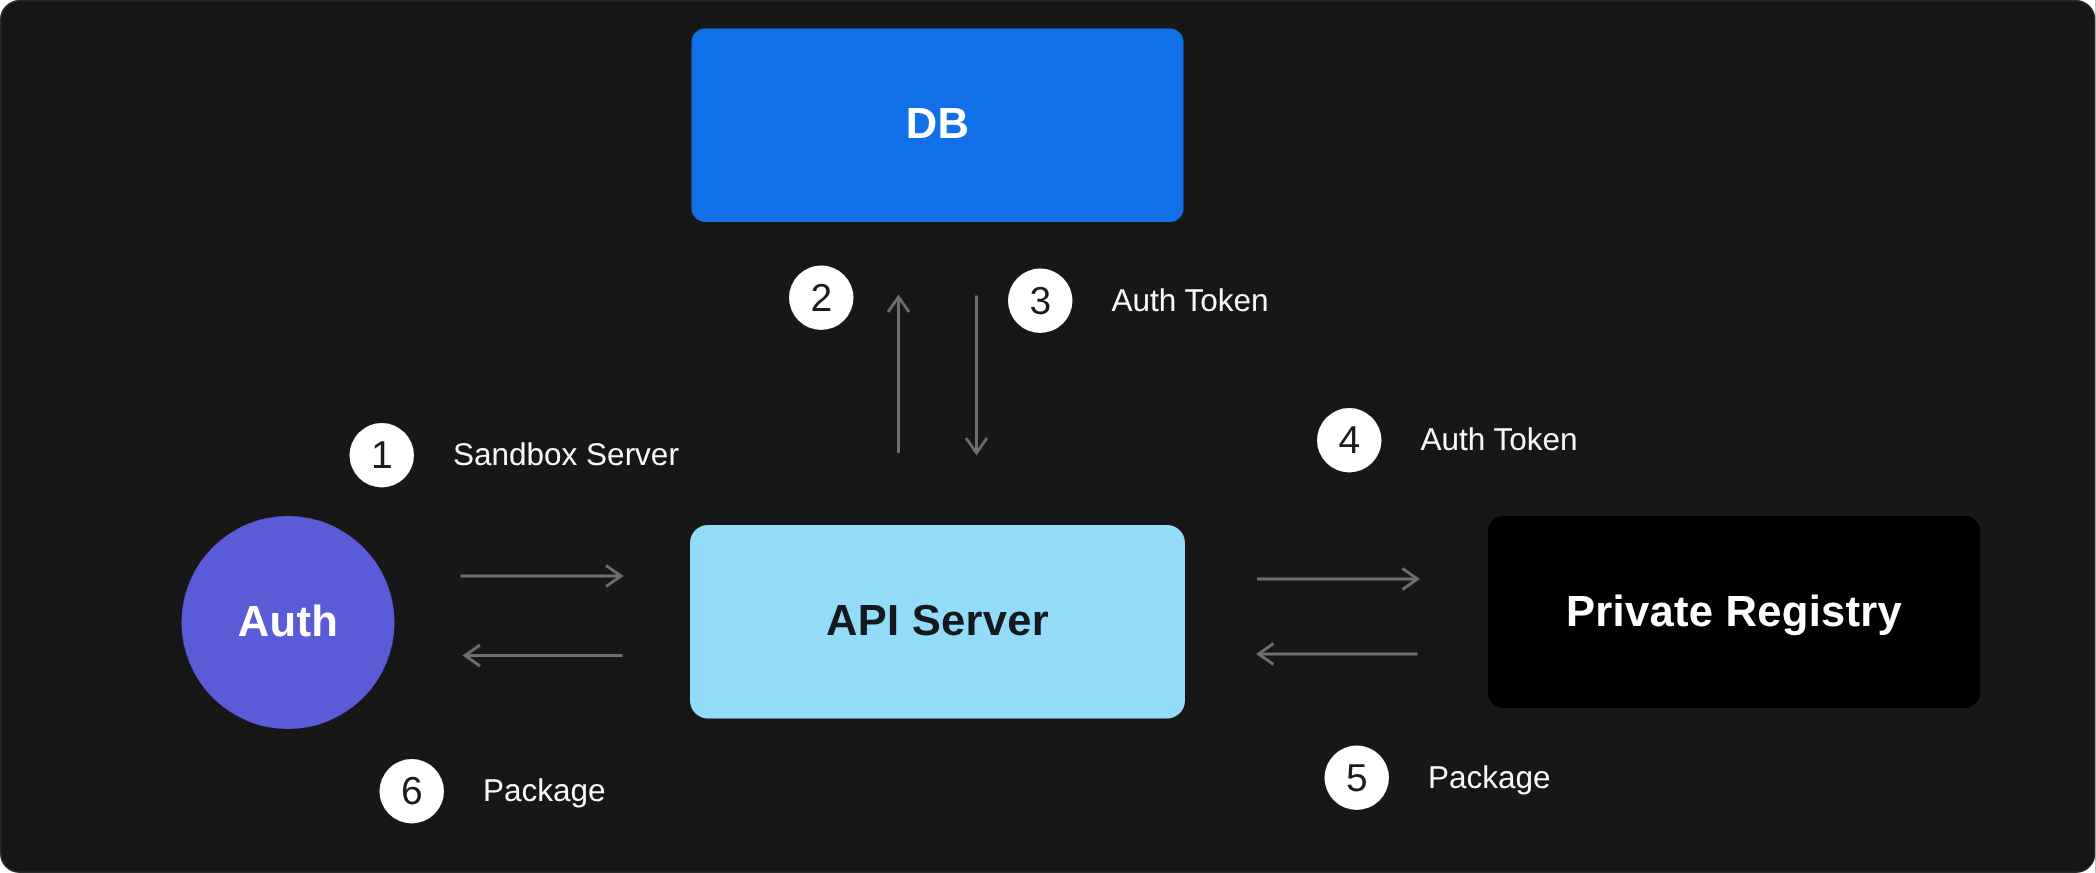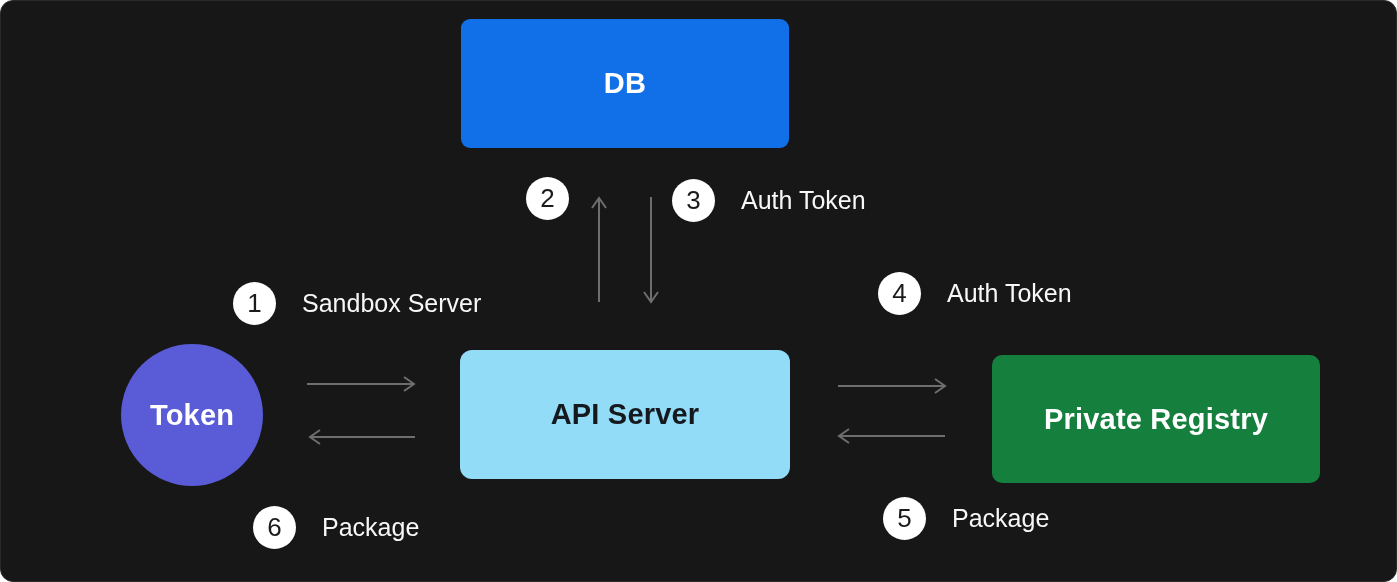--- a/index.html
+++ b/index.html
@@ -52,24 +52,23 @@
   .node-user {
     left: 120px; top: 343px;
     width: 142px; height: 142px;
     background: #5a5bd6;
     color: #ffffff;
     border-radius: 50%;
   }
   .node-registry {
     left: 991px; top: 343px;
     width: 328px; height: 128px;
-    background: #15803d;
+    background: #000000;
     color: #ffffff;
     border-radius: 10px;
-    margin-top: 11px;
   }
   .anno {
     position: absolute;
     display: flex;
     align-items: center;
     gap: 26px;
     white-space: nowrap;
   }
   .badge {
     width: 43px;
@@ -78,21 +77,21 @@
     background: #ffffff;
     color: #1b1b1b;
     display: flex;
     align-items: center;
     justify-content: center;
     font-size: 26px;
     font-weight: 500;
     flex: 0 0 auto;
   }
   .anno-label {
-    font-size: 25px;
+    font-size: 21px;
     font-weight: 400;
     color: #f7f7f7;
   }
   .anno-1 { left: 232px; top: 281px; }
   .anno-2 { left: 525px; top: 176px; }
   .anno-3 { left: 671px; top: 178px; }
   .anno-4 { left: 877px; top: 271px; }
   .anno-5 { left: 882px; top: 496px; }
   .anno-6 { left: 252px; top: 505px; }
 </style>
@@ -117,21 +116,21 @@
 
   <div class="node node-db">
     <span>DB</span>
   </div>
 
   <div class="node node-api">
     <span>API Server</span>
   </div>
 
   <div class="node node-user">
-    <span>Token</span>
+    <span>Auth</span>
   </div>
 
   <div class="node node-registry">
     <span>Private Registry</span>
   </div>
 
   <div class="anno anno-1">
     <span class="badge">1</span>
     <span class="anno-label">Sandbox Server</span>
   </div>

